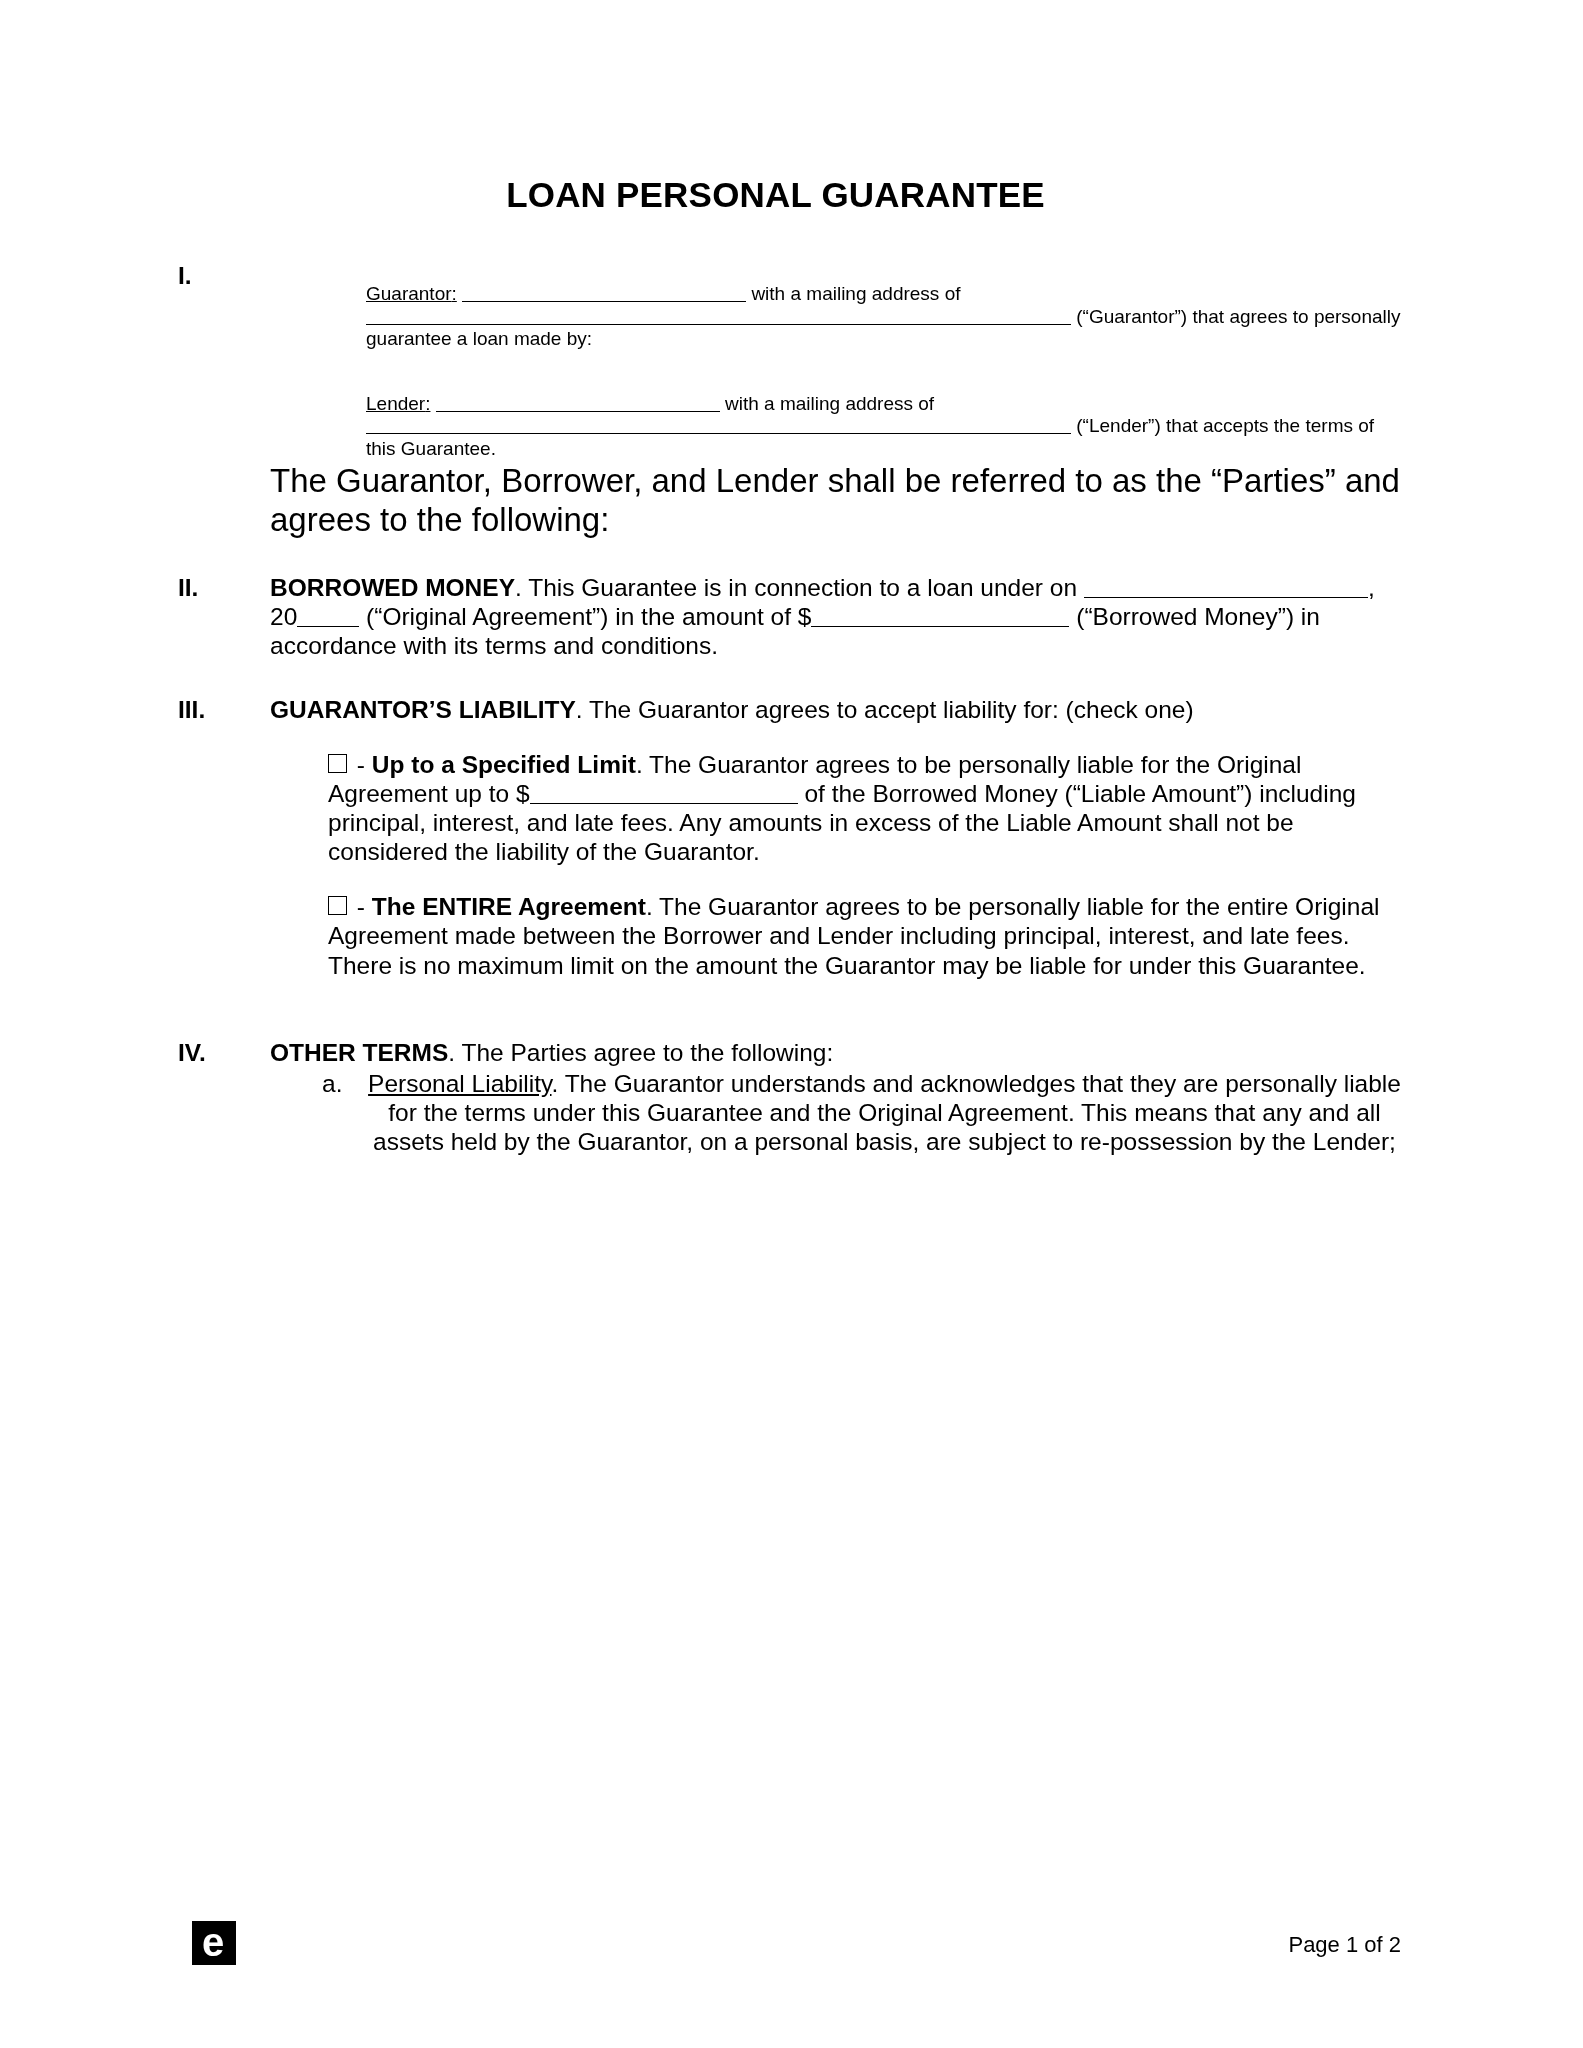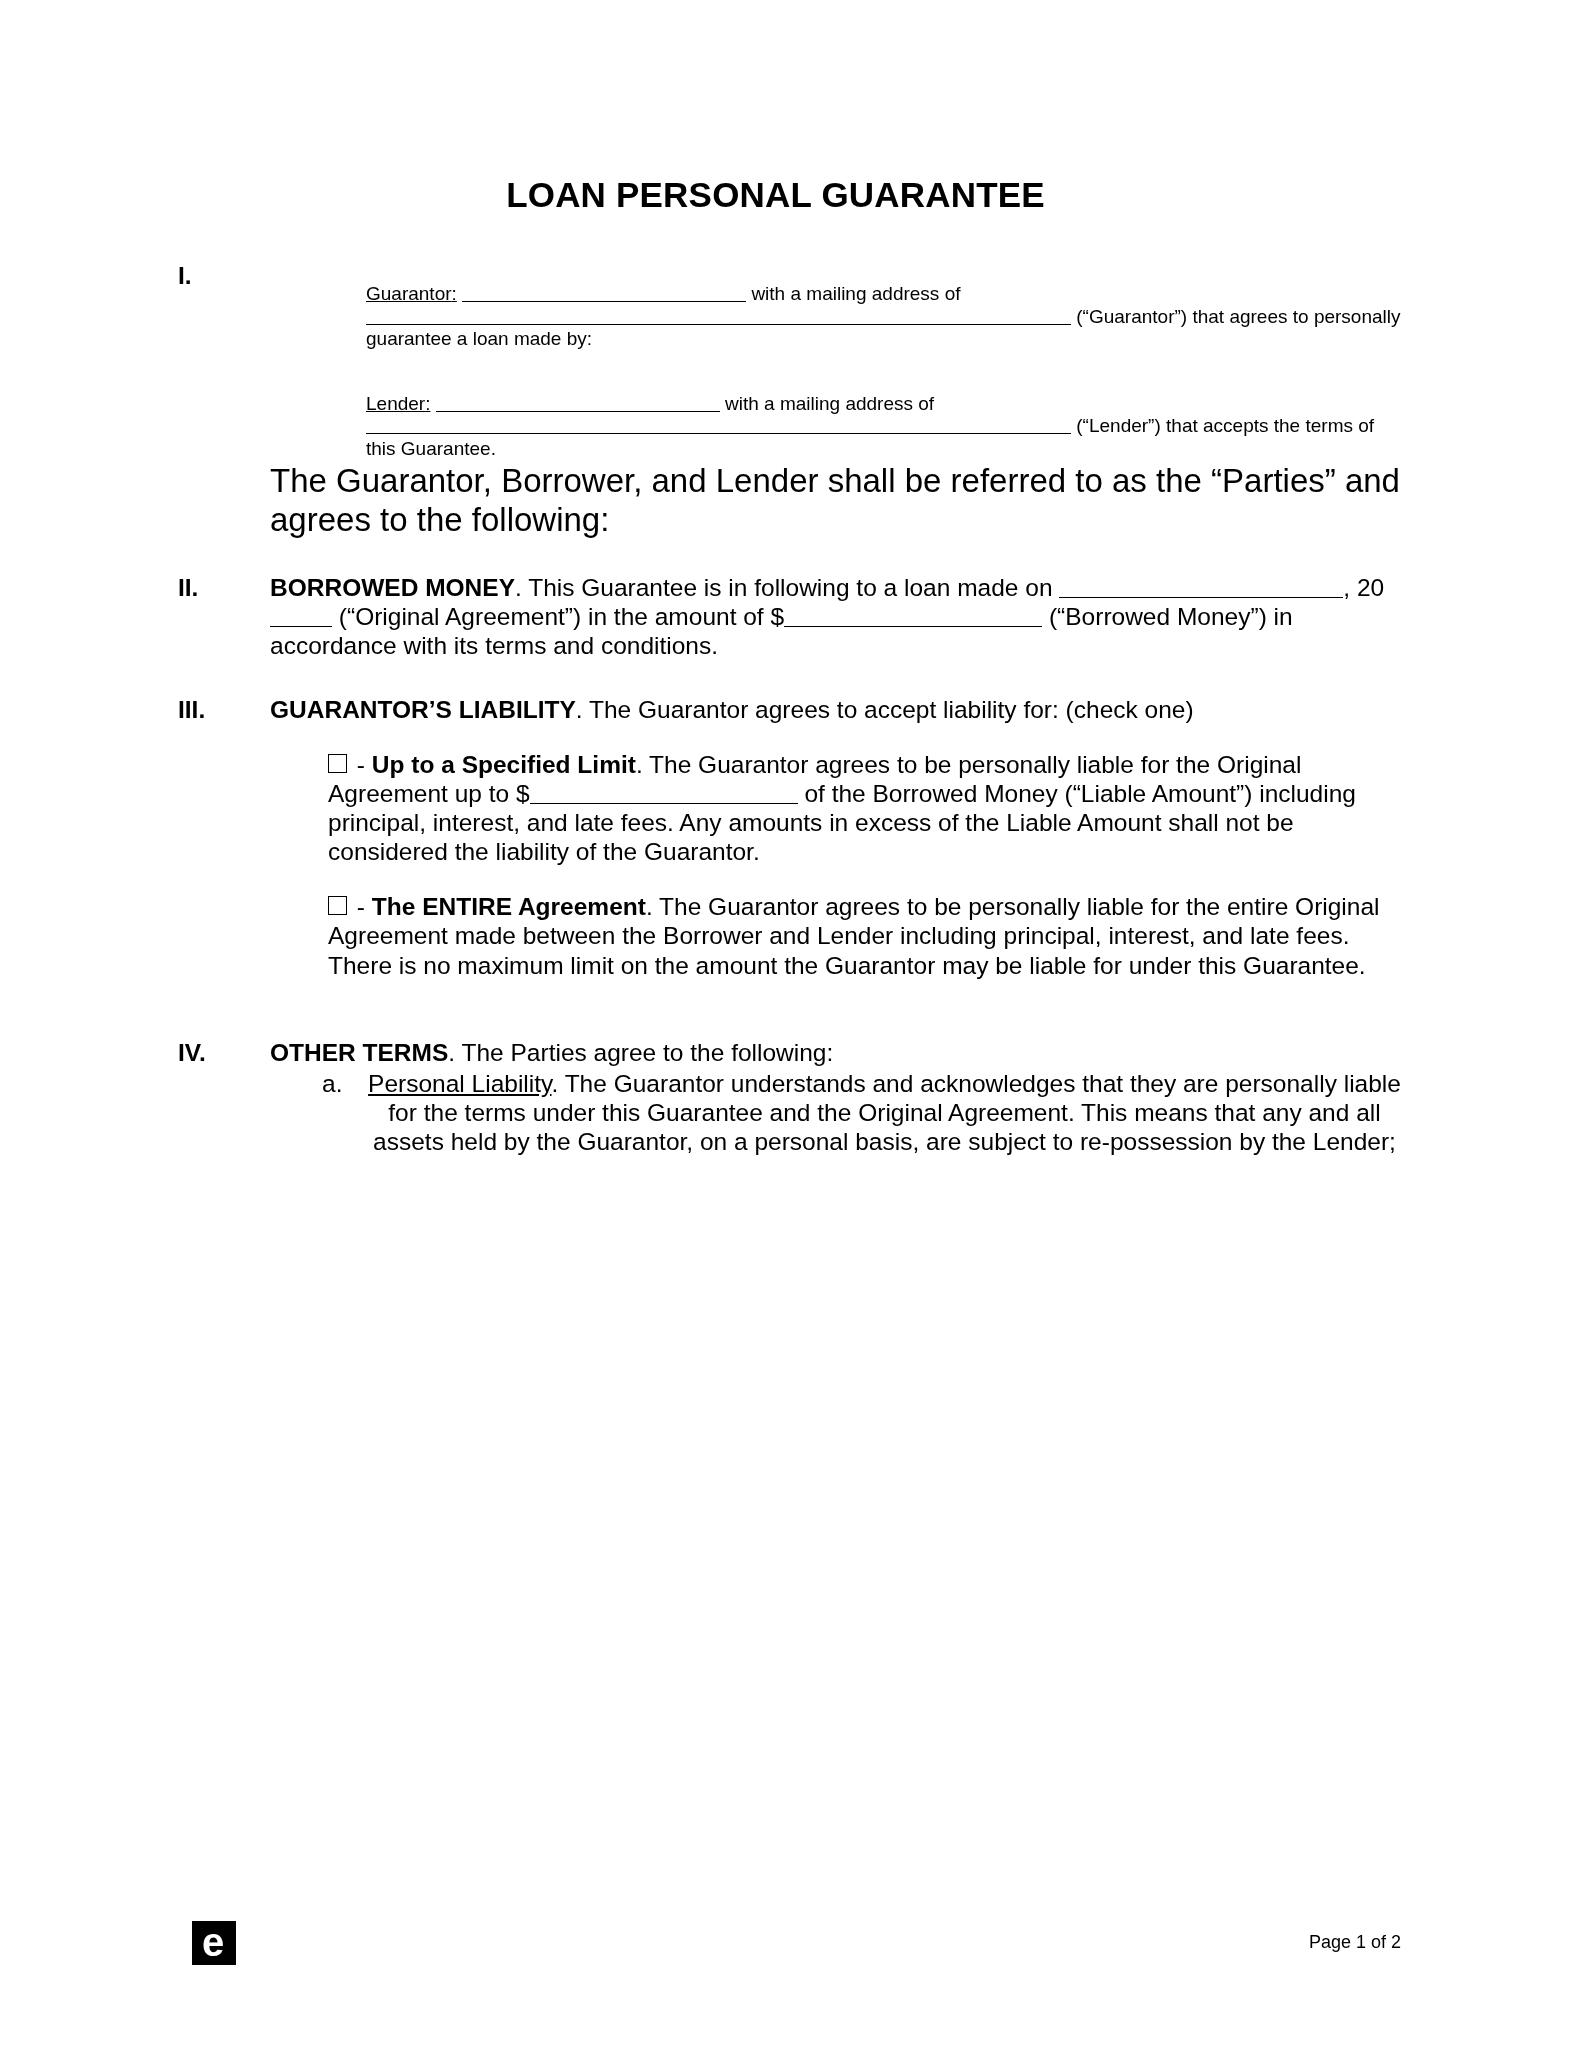--- a/index.html
+++ b/index.html
@@ -135,21 +135,21 @@
     font-weight: bold;
     line-height: 40px;
     text-align: center;
     font-family: "Liberation Sans", sans-serif;
   }
   .footer-logo span { position: relative; top: 1px; left: -1px; }
   .page-num {
     position: absolute;
     right: 182px;
     top: 1932px;
-    font-size: 18px;
+    font-size: 22px;
     line-height: 1.2;
     text-align: right;
   }
 </style>
 </head>
 <body>
 
 <div class="page">
   <div class="sheet">
 
@@ -184,21 +184,21 @@
 
           </div>
 
           <p class="parties-note">The Guarantor, Borrower, and Lender shall be referred to as the “Parties” and agrees to the following:</p>
         </div>
       </div>
 
       <div class="section" style="margin-top:34px;">
         <div class="sec-num">II.</div>
         <div class="sec-body">
-          <p><b>BORROWED MONEY</b><span>. This Guarantee is in following to a loan made on</span>
+          <p><b>BORROWED MONEY</b><span>. This Guarantee is in connection to a loan under on</span>
             <span class="fill f-date"></span><span>, 20</span><span class="fill f-yr"></span>
             <span>(“Original Agreement”) in the amount of</span>
             <span>$</span><span class="fill f-amt"></span>
             <span>(“Borrowed Money”) in accordance with its terms and conditions.</span>
           </p>
         </div>
       </div>
 
       <div class="section" style="margin-top:34px;">
         <div class="sec-num">III.</div>

